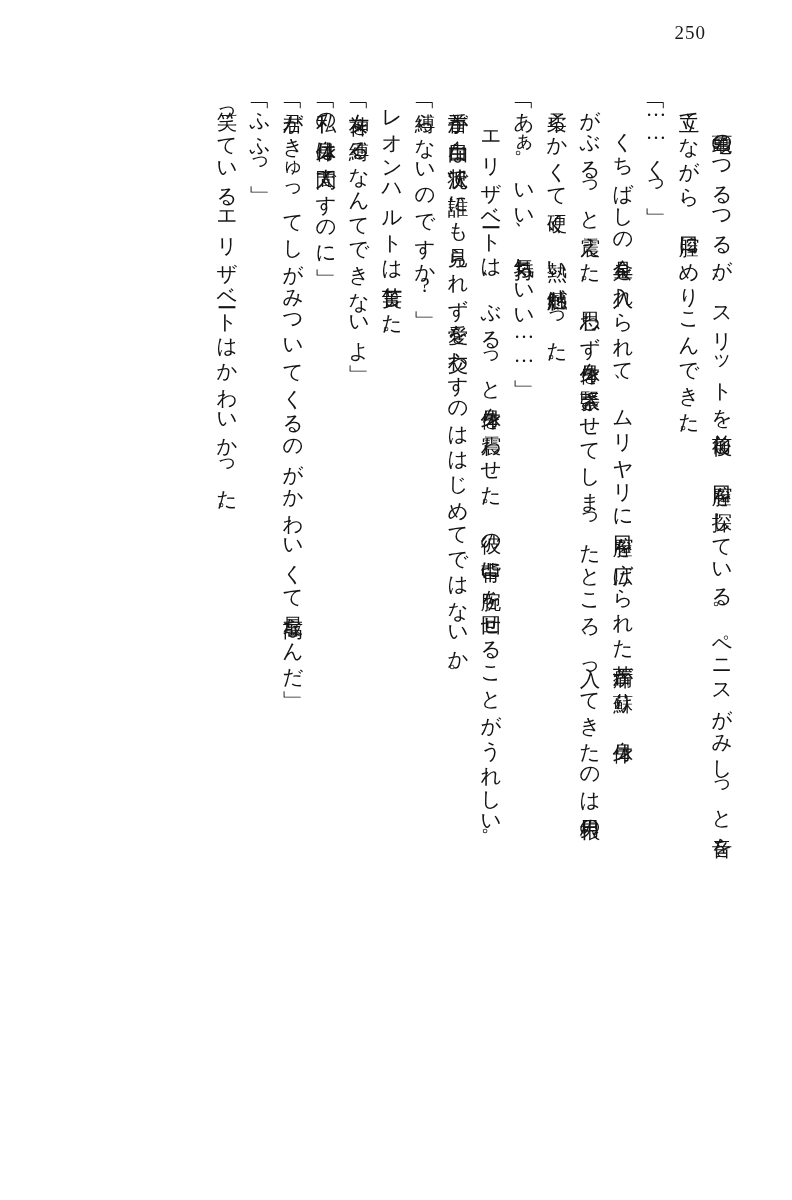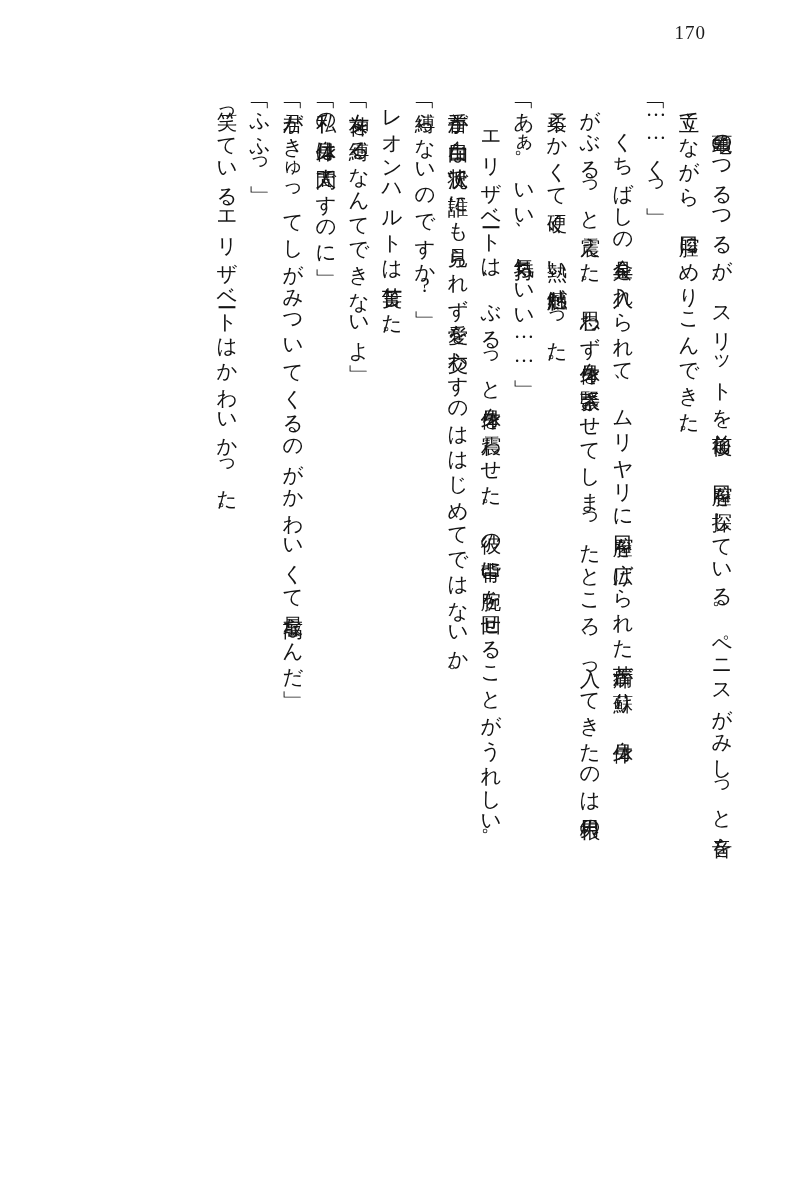--- a/index.html
+++ b/index.html
@@ -66,21 +66,21 @@
   
   .column.indent {
     padding-top: 22px;
   }
 </style>
 </head>
 <body>
 
 <div class="page">
 
-  <div class="page-number">170</div>
+  <div class="page-number">250</div>
 
   <div class="text-block">
     <div class="column indent">亀頭のつるつるが、スリットを前後し、膣口を探している。ペニスがみしっと音を</div>
     <div class="column">立てながら、膣口にめりこんできた。</div>
     <div class="column">「……くっ」</div>
     <div class="column indent">くちばしの金具を入れられて、ムリヤリに膣口を広げられた苦痛が蘇り、身体</div>
     <div class="column">がぶるっと震えた。思わず身体を緊張させてしまったところ、入ってきたのは男根の</div>
     <div class="column">柔らかくて硬く、熱い感触だった。</div>
     <div class="column">「あぁ。いい、気持ちいい……」</div>
     <div class="column indent">エリザベートは、ぶるっと身体を震わせた。彼の背中に腕を回せることがうれしい。</div>

